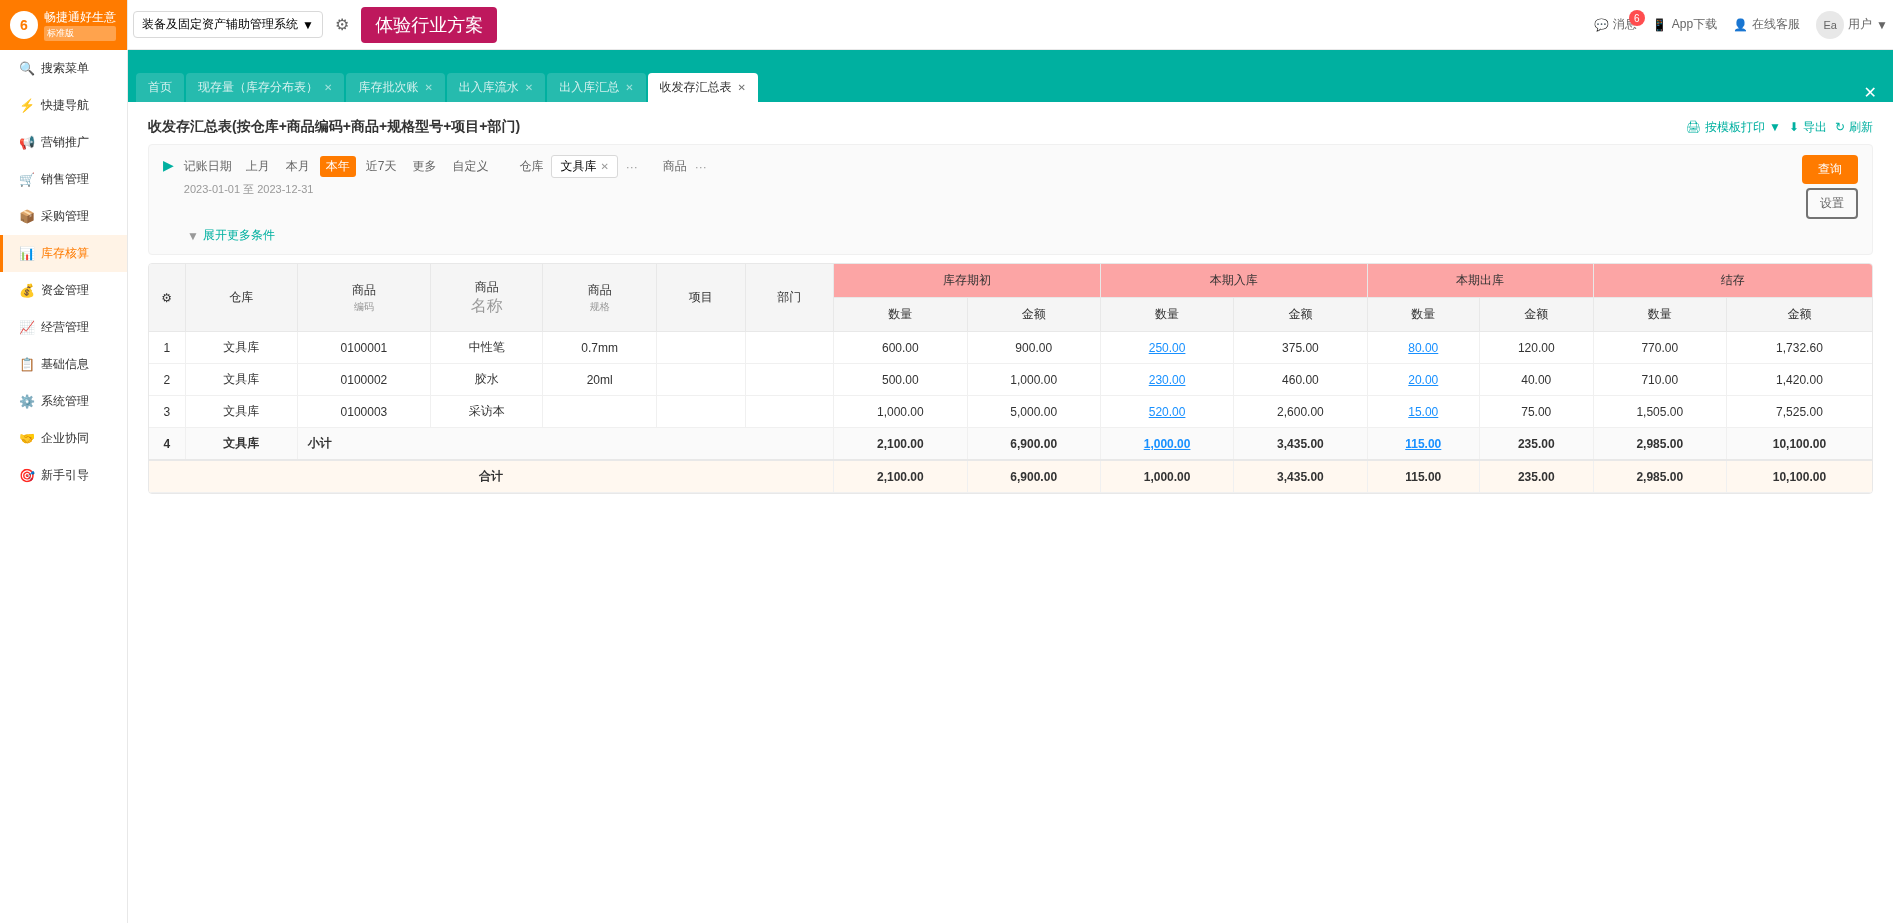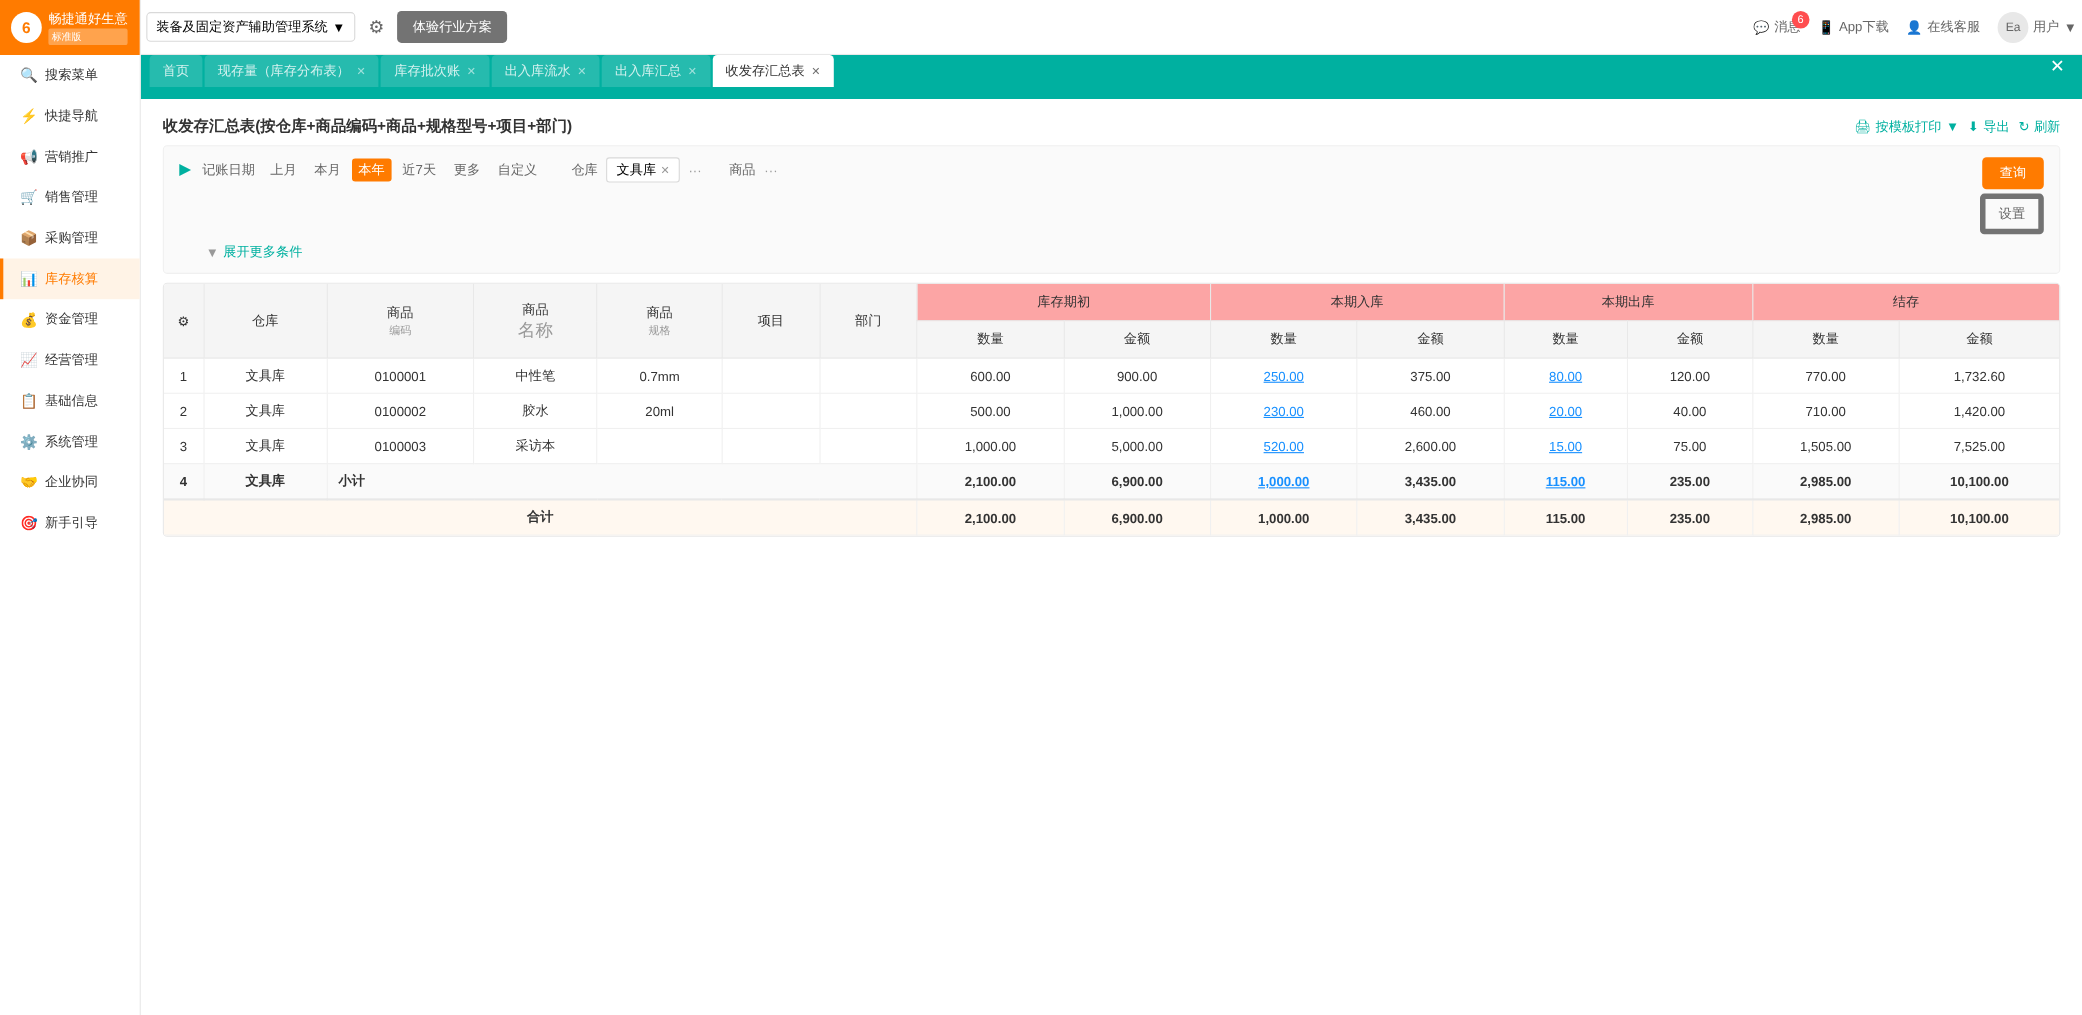--- a/index.html
+++ b/index.html
@@ -13,49 +13,49 @@
     .sidebar-nav-item { display: flex; align-items: center; gap: 6px; padding: 10px 16px; cursor: pointer; color: #333; font-size: 12px; border-left: 3px solid transparent; }
     .sidebar-nav-item.active { background: #fff3e6; color: #ff7b00; border-left-color: #ff7b00; }
     .sidebar-nav-item .nav-icon { width: 16px; height: 16px; flex-shrink: 0; display: flex; align-items: center; justify-content: center; font-size: 13px; }
 
     
     .main { flex: 1; display: flex; flex-direction: column; overflow: hidden; }
 
     
     .top-header { background: #fff; height: 50px; display: flex; align-items: center; padding: 0 5px; border-bottom: 1px solid #e8e8e8; gap: 12px; }
     .system-select { border: 1px solid #d9d9d9; border-radius: 4px; padding: 4px 8px; font-size: 12px; background: #fff; cursor: pointer; display: flex; align-items: center; gap: 4px; }
-    .btn-experience { background: #737373; color: #fff; border: none; border-radius: 4px; padding: 6px 14px; font-size: 12px; cursor: pointer; }
+    .btn-experience { background: #be185d; color: #fff; border: none; border-radius: 4px; padding: 6px 14px; font-size: 18px; cursor: pointer; }
     .header-actions { display: flex; align-items: center; gap: 16px; margin-left: auto; }
     .header-action-item { display: flex; align-items: center; gap: 4px; color: #666; font-size: 12px; cursor: pointer; position: relative; }
     .badge { background: #ff4d4f; color: #fff; border-radius: 8px; font-size: 10px; padding: 0 4px; min-width: 16px; height: 16px; display: flex; align-items: center; justify-content: center; position: absolute; top: -6px; right: -8px; }
     .user-avatar { width: 28px; height: 28px; background: #e8e8e8; border-radius: 50%; display: flex; align-items: center; justify-content: center; font-size: 11px; color: #666; }
 
     
-    .tabs-bar { background: #00b0a0; display: flex; align-items: flex-start; height: 40px; padding: 0 8px; gap: 2px; }
+    .tabs-bar { background: #00b0a0; display: flex; align-items: flex-end; height: 52px; padding: 0 8px; gap: 2px; }
     .tab-item { display: flex; align-items: center; gap: 6px; padding: 6px 12px; border-radius: 4px 4px 0 0; font-size: 12px; cursor: pointer; color: rgba(255,255,255,0.8); background: rgba(255,255,255,0.15); }
     .tab-item.active { background: #fff; color: #333; }
     .tab-close { font-size: 10px; color: inherit; opacity: 0.7; }
     .tabs-bar-close { margin-left: auto; color: #fff; cursor: pointer; font-size: 16px; padding: 0 8px; }
 
     
     .content-area { flex: 1; background: #fff; overflow-y: auto; }
 
     
     .page-header { padding: 16px 20px 8px; display: flex; align-items: center; justify-content: space-between; }
     .page-title { font-size: 14px; color: #333; font-weight: bold; }
     .page-actions { display: flex; align-items: center; gap: 8px; }
     .page-action-btn { display: flex; align-items: center; gap: 4px; color: #00b0a0; font-size: 12px; cursor: pointer; border: none; background: none; }
     .date-btns { display: flex; align-items: center; gap: 4px; }
     .date-btn { border: none; background: none; font-size: 12px; color: #666; cursor: pointer; padding: 2px 6px; border-radius: 3px; }
     .date-btn.active { background: #ff7b00; color: #fff; border-radius: 3px; }
     .filter-tag { display: flex; align-items: center; gap: 4px; background: #fff; border: 1px solid #d9d9d9; border-radius: 3px; padding: 2px 8px; font-size: 12px; }
     .filter-tag-close { cursor: pointer; color: #999; font-size: 10px; }
     .filter-dots { color: #999; cursor: pointer; font-size: 12px; }
     .query-btn { background: #ff7b00; color: #fff; border: none; border-radius: 4px; padding: 6px 16px; font-size: 12px; cursor: pointer; }
-    .setting-btn { background: none; color: #666; border: 5px solid #737373; border-radius: 4px; padding: 5px 12px; font-size: 12px; cursor: pointer; }
+    .setting-btn { background: none; color: #666; border: 2px solid #737373; border-radius: 4px; padding: 5px 12px; font-size: 12px; cursor: pointer; }
     .query-section { display: flex; flex-direction: column; gap: 4px; align-items: flex-end; }
 
     
     .table-container { padding: 0 20px 20px; }
     .table-wrap { border: 1px solid #e8e8e8; border-radius: 4px; overflow: hidden; }
     table { width: 100%; border-collapse: collapse; font-size: 12px; }
     thead tr { background: #f5f5f5; }
     th { padding: 8px 10px; text-align: center; border-bottom: 1px solid #e8e8e8; border-right: 1px solid #e8e8e8; color: #333; font-weight: 500; white-space: nowrap; }
     th:last-child { border-right: none; }
     td { padding: 7px 10px; text-align: center; border-bottom: 1px solid #f0f0f0; border-right: 1px solid #f0f0f0; color: #333; white-space: nowrap; }
@@ -239,20 +239,21 @@
                 <span class="filter-tag-close">✕</span>
               </div>
               <span class="filter-dots">···</span>
             </div>
 
             <div style="display:flex;align-items:center;gap:8px;">
               <span style="color:#666;font-size:12px;">商品</span>
               <span class="filter-dots">···</span>
             </div>
           </div>
+          <div style="margin-top:4px;color:#999;font-size:11px;">2023-01-01 至 2023-12-31</div>
         </div>
 
         <div class="query-section">
           <button class="query-btn">查询</button>
           <button class="setting-btn">设置</button>
         </div>
       </div>
 
       <div style="display:flex;align-items:center;gap:4px;margin-top:8px;padding-left:24px;">
         <span style="color:#999;font-size:12px;">▼</span>

